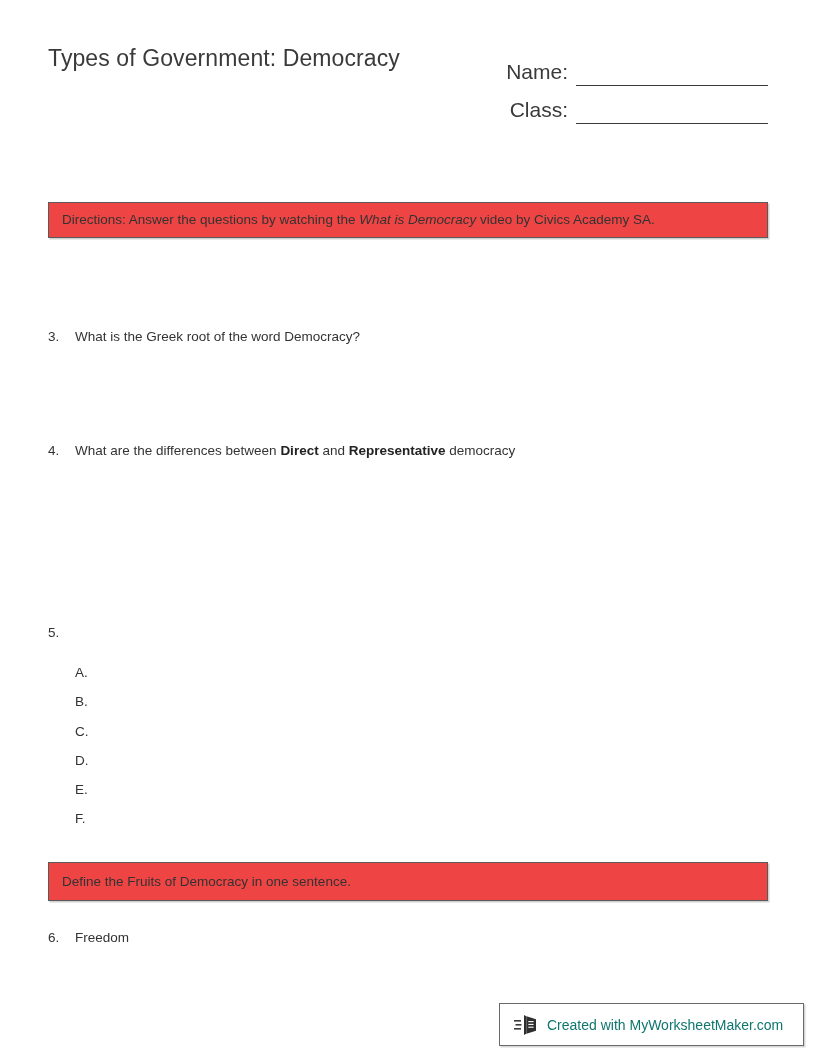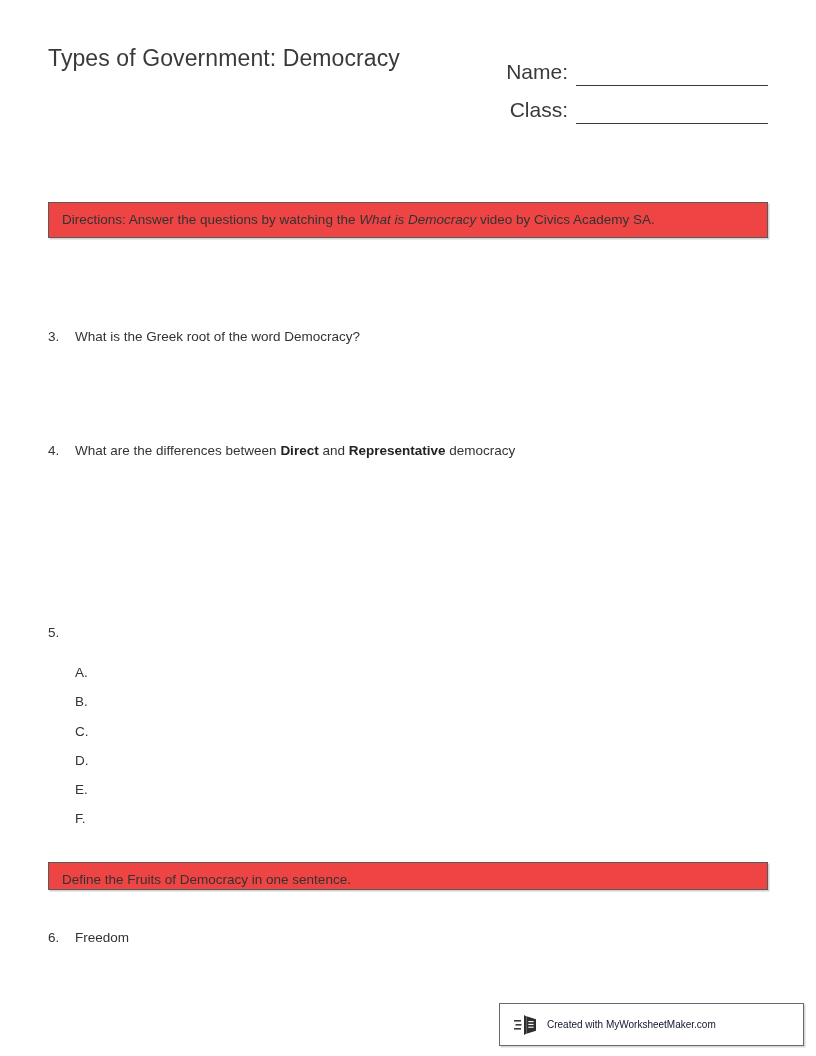--- a/index.html
+++ b/index.html
@@ -86,22 +86,21 @@
     line-height: 1.3;
   }
   .box-text i { font-style: italic; }
 
   #directions-box {
     top: 202px;
     height: 36px;
   }
   #fruits-box {
     top: 862px;
-    height: 28px;
-    align-items: flex-end;
+    height: 39px;
   }
 
   
   .question {
     position: absolute;
     left: 48px;
     width: 720px;
     display: flex;
     align-items: flex-start;
   }
@@ -163,22 +162,22 @@
     padding-left: 14px;
   }
   .footer-icon {
     width: 26px;
     height: 24px;
     flex: 0 0 26px;
     margin-right: 7px;
     display: block;
   }
   .footer-text {
-    font-size: 10px;
-    color: #0f172a;
+    font-size: 14px;
+    color: #0f766e;
     white-space: nowrap;
   }
 </style>
 </head>
 <body>
 
 <div class="page">
 
   <div class="header">
     <div class="worksheet-title">Types of Government: Democracy</div>

